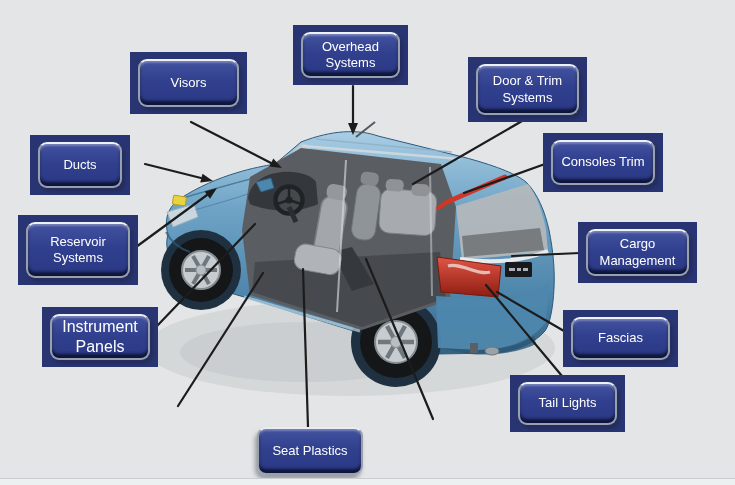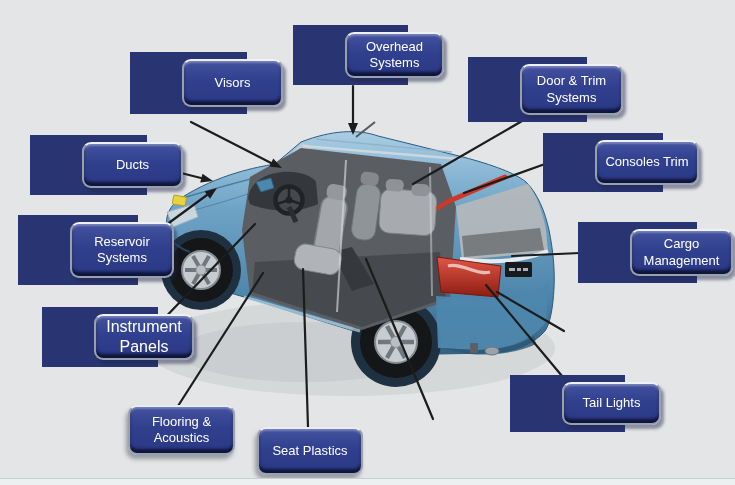--- a/index.html
+++ b/index.html
@@ -15,37 +15,37 @@
   }
   .label-inner{
     width:100%;height:100%;box-sizing:border-box;border-radius:9px;
     background:linear-gradient(180deg,#43529f 0%,#31408e 45%,#2a3884 100%);
     border:2px solid #97a0ae;border-top-color:#eef1f5;
     box-shadow:inset 0 -4px 3px rgba(8,12,40,.8),
                inset 0 2px 2px rgba(255,255,255,.28),
                3px 4px 3px rgba(30,35,70,.45);
     color:#ffffff;font-size:13px;line-height:1.25;
     display:flex;align-items:center;justify-content:center;
-    text-align:center;padding:2px 4px;margin-left:44px;
+    text-align:center;padding:2px 4px;
   }
   .label-plain{
     position:absolute;box-sizing:border-box;border-radius:9px;z-index:5;
     background:linear-gradient(180deg,#43529f 0%,#31408e 45%,#2a3884 100%);
     border:2px solid #9aa1ad;border-top-color:#e9edf1;
     box-shadow:inset 0 -4px 3px rgba(8,12,40,.8),
                inset 0 2px 2px rgba(255,255,255,.28),
                -2px 4px 4px rgba(90,95,108,.55);
     color:#ffffff;font-size:13px;line-height:1.25;
     display:flex;align-items:center;justify-content:center;
     text-align:center;padding:2px 4px;
   }
   
   #b-overhead{left:293px;top:25px;width:115px;height:60px;}
   #b-visors{left:130px;top:52px;width:117px;height:62px;}
-  #b-ducts{left:30px;top:135px;width:117px;height:60px;}
+  #b-ducts{left:30px;top:135px;width:100px;height:60px;}
   #b-door-trim{left:468px;top:57px;width:119px;height:65px;}
   #b-garnish{left:543px;top:133px;width:120px;height:59px;}
   #b-reservoir{left:18px;top:215px;width:120px;height:70px;}
   #b-cargo{left:578px;top:222px;width:119px;height:61px;}
   #b-instrument{left:42px;top:307px;width:116px;height:60px;}
   #b-instrument .label-inner{font-size:16px;}
   #b-fascias{left:563px;top:310px;width:115px;height:57px;}
   #b-tail-lights{left:510px;top:375px;width:115px;height:57px;}
   #b-floor-consoles{left:375px;top:418px;width:117px;height:67px;}
   #b-floor-consoles .label-inner{height:46px;}
@@ -243,20 +243,22 @@
   </div>
   <div class="label-box" id="b-reservoir">
     <div class="label-inner">Reservoir Systems</div>
   </div>
   <div class="label-box" id="b-cargo">
     <div class="label-inner">Cargo Management</div>
   </div>
   <div class="label-box" id="b-instrument">
     <div class="label-inner">Instrument Panels</div>
   </div>
+  <div class="label-box" id="b-fascias">
+    <div class="label-inner">Fascias</div>
+  </div>
   <div class="label-box" id="b-tail-lights">
     <div class="label-inner">Tail Lights</div>
   </div>
-  <div class="label-plain" id="b-flooring">Flooring &amp; Acoustics</div>
   <div class="label-plain" id="b-seat-plastics">Seat Plastics</div>
 
   <div id="footer-strip"></div>
 </div>
 
 </body></html>

